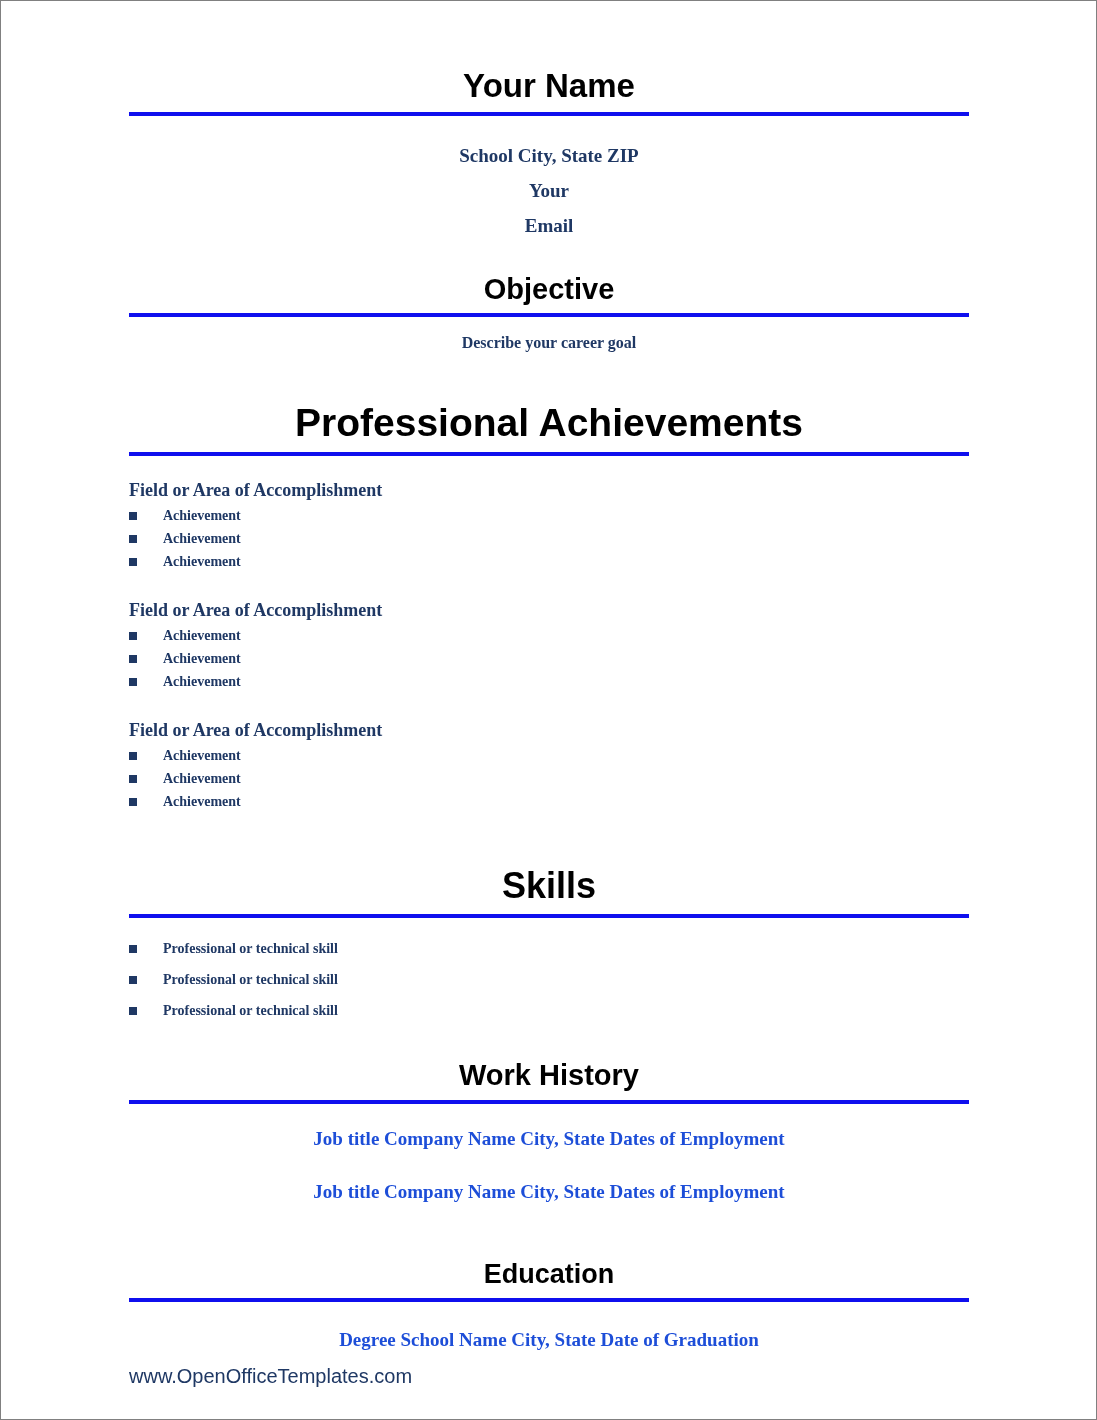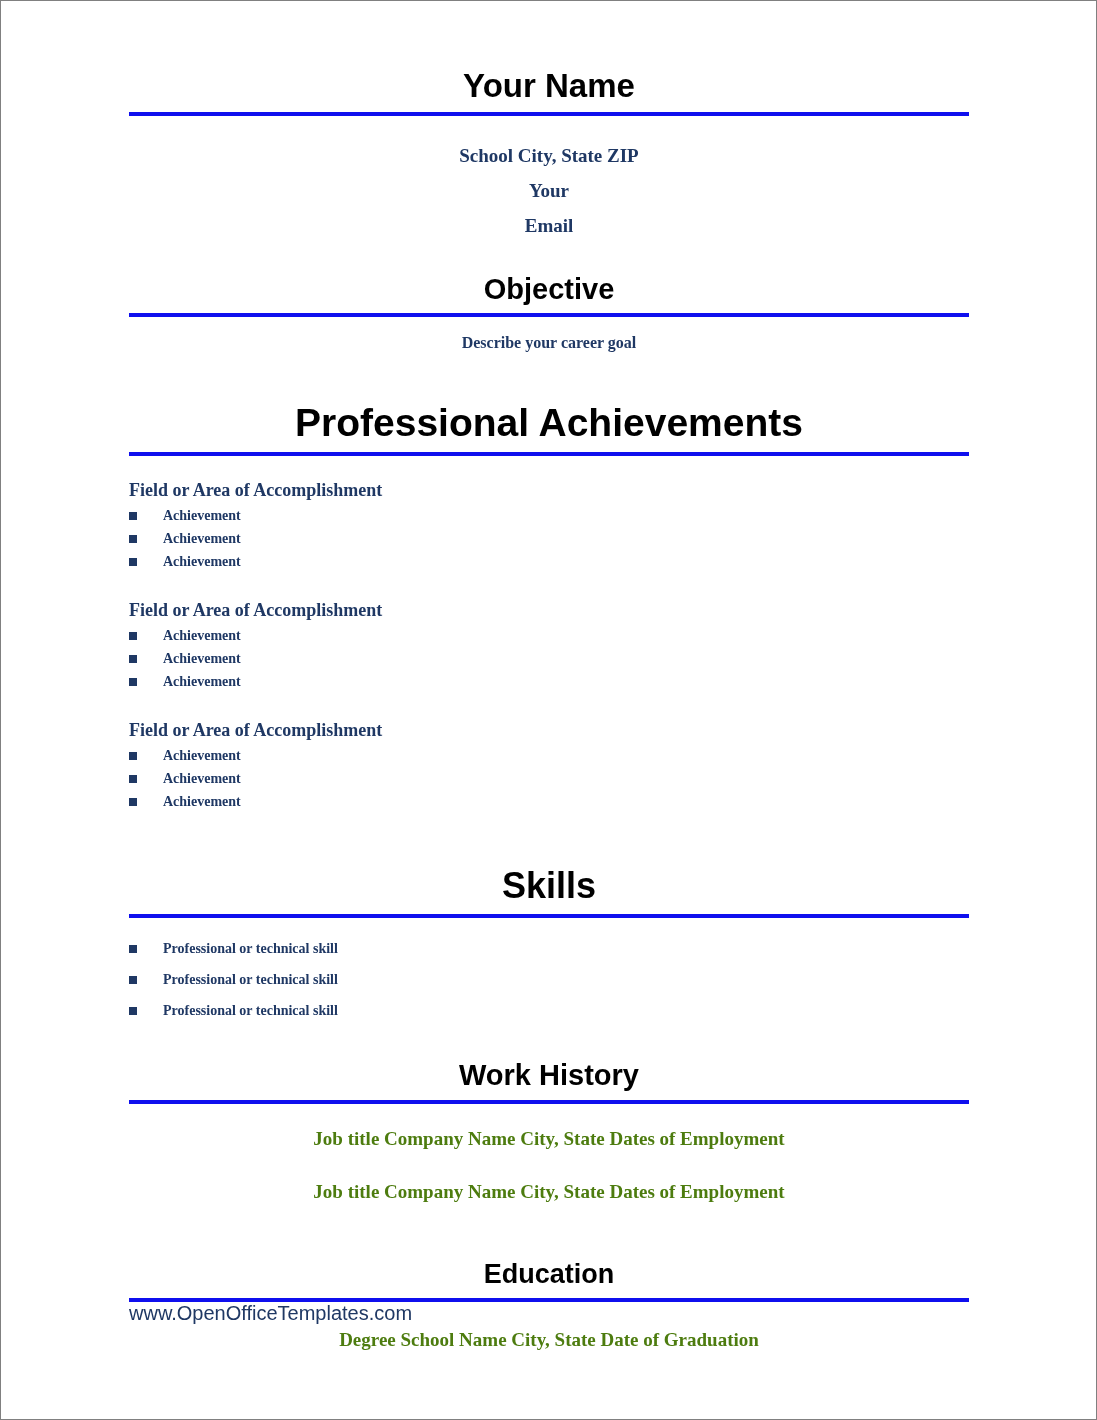--- a/index.html
+++ b/index.html
@@ -135,34 +135,34 @@
   }
 
   
   .skills-list { padding-top: 24px; }
   .skills-list .bullet-row { padding-bottom: 17px; }
 
   
   .entries { padding-top: 25px; }
   .entry-line {
     text-align: center;
-    color: #4d7c0f;
+    color: #1d4ed8;
     font-family: "Liberation Serif", "DejaVu Serif", serif;
     font-weight: bold;
     font-size: 19px;
     line-height: 1.0;
     padding-bottom: 34px;
   }
   .edu-entries { padding-top: 28px; }
 
   
   .footer {
     position: absolute;
     left: 128px;
-    top: 1302px;
+    top: 1365px;
     color: #1F3864;
     font-family: "Liberation Sans", "DejaVu Sans", sans-serif;
     font-size: 20px;
     line-height: 1.0;
   }
 </style>
 </head>
 <body>
 
 <div class="page">

